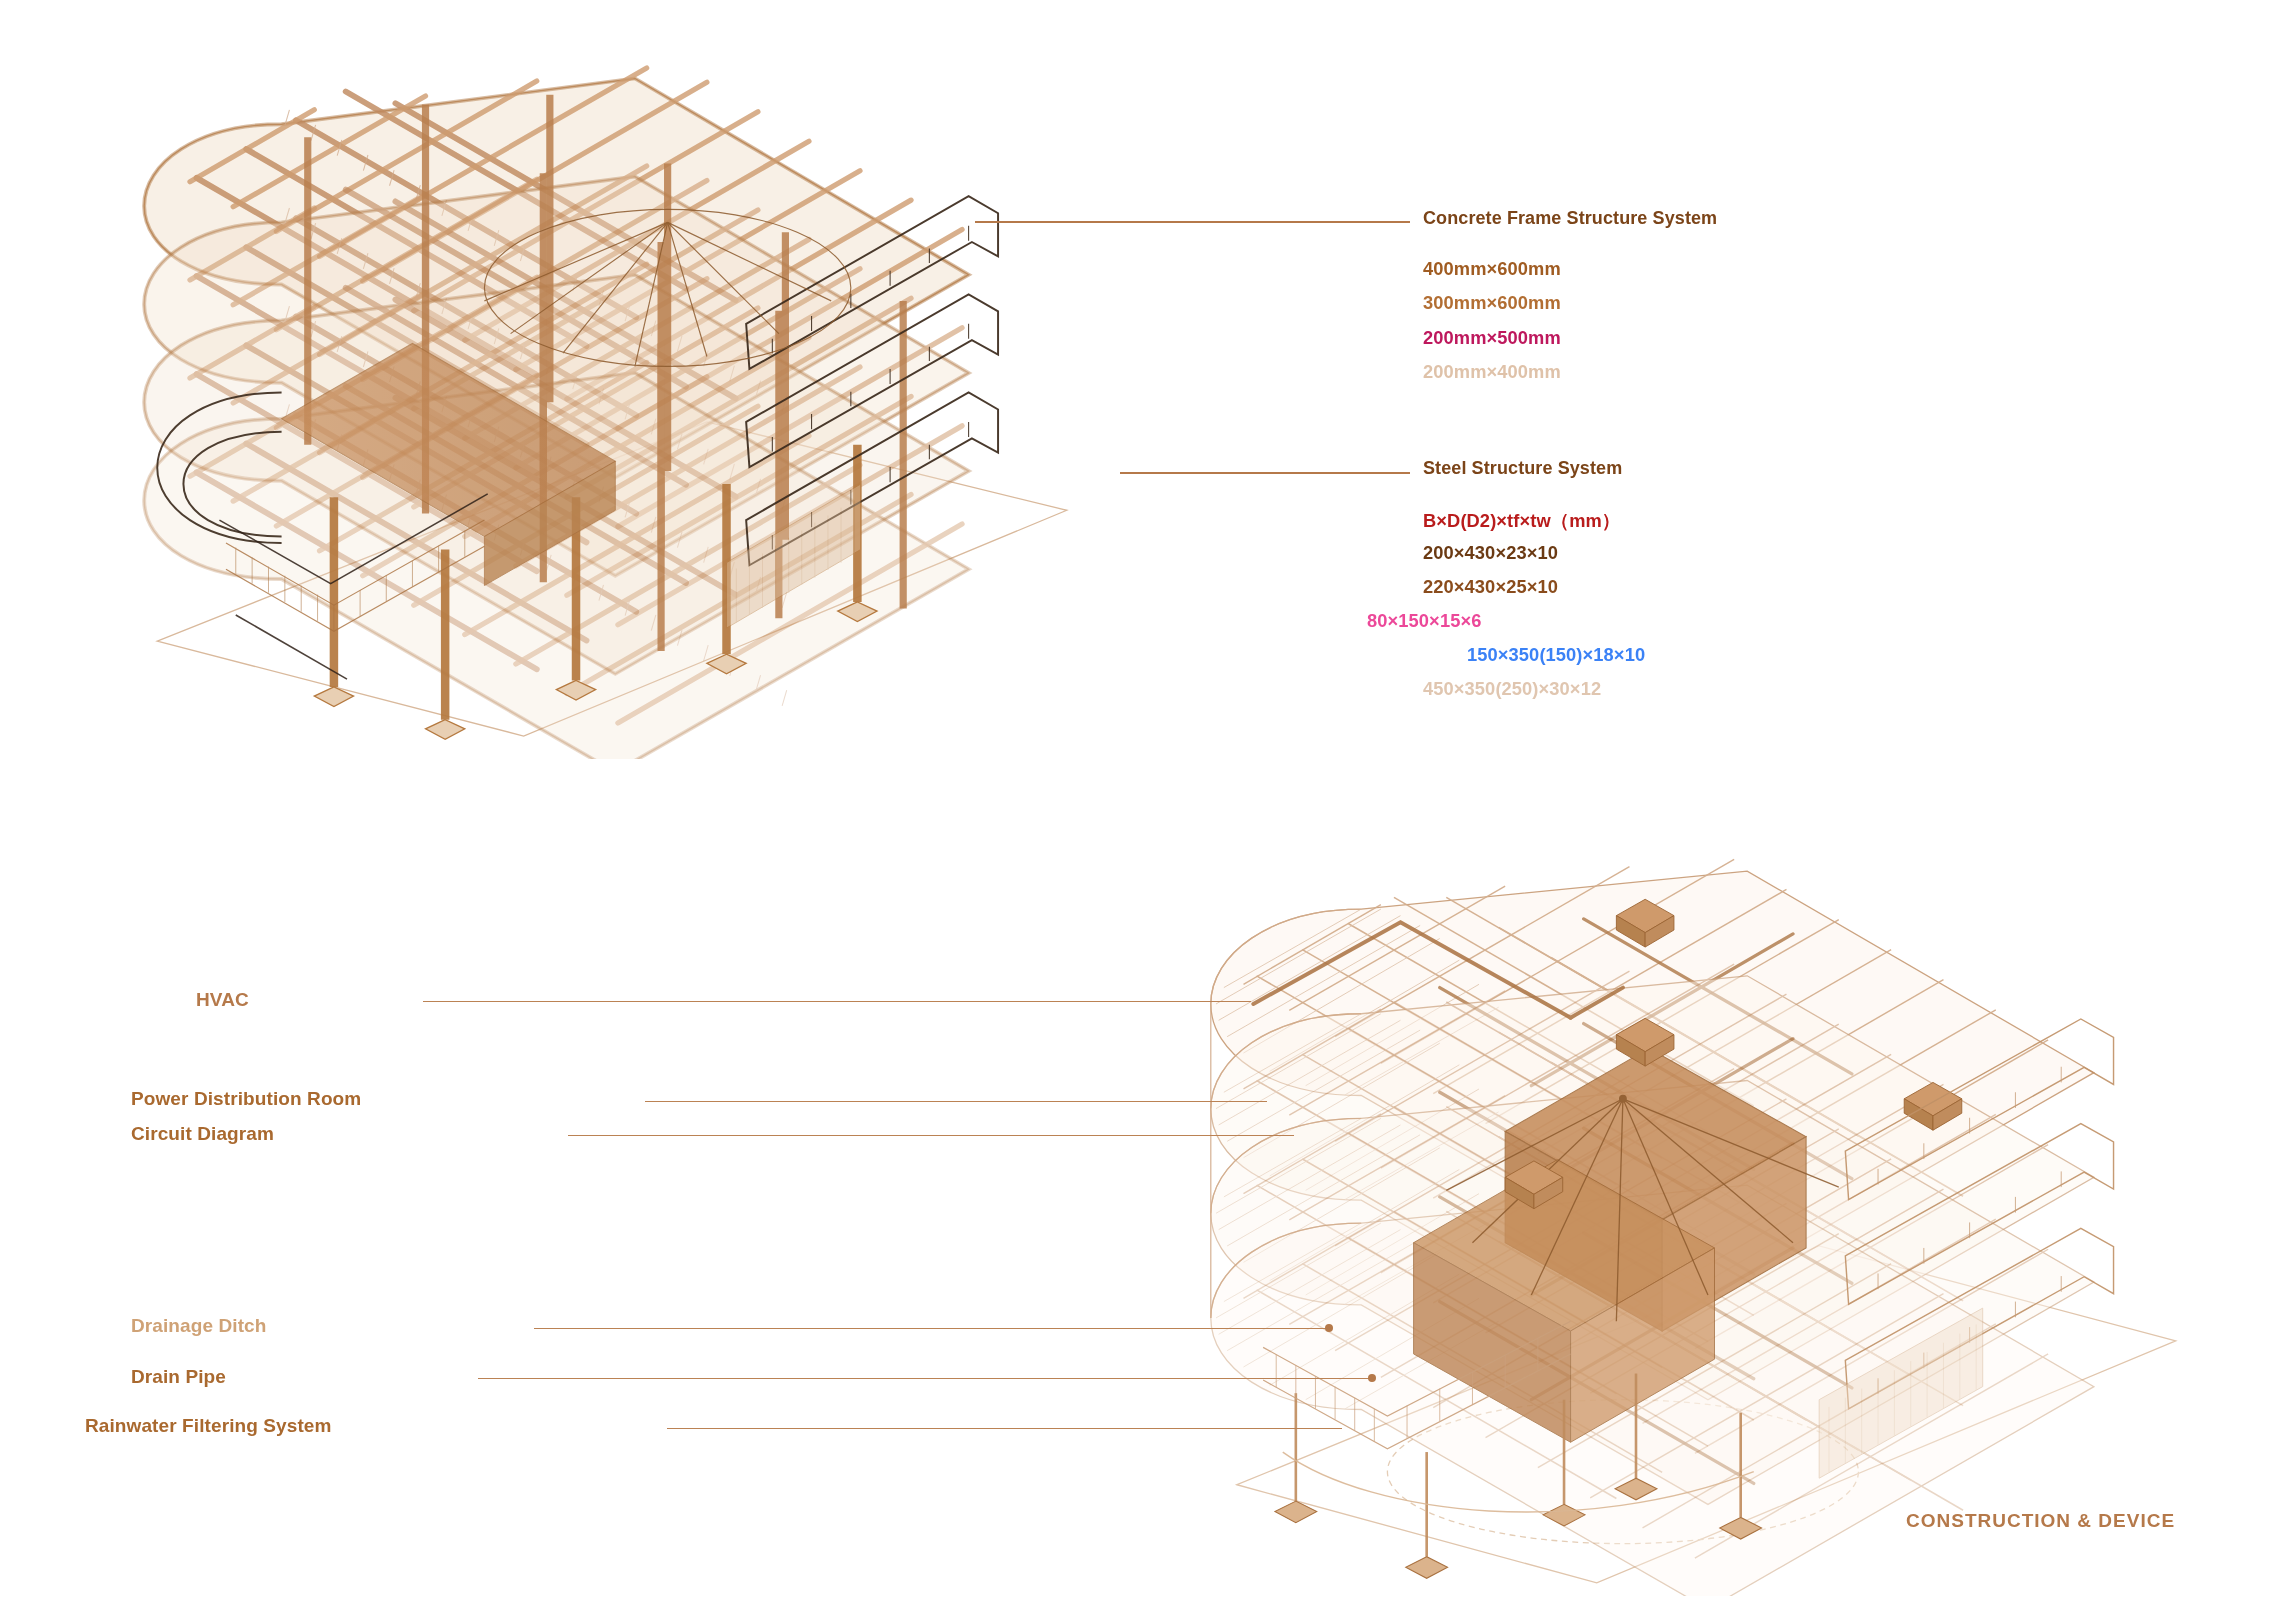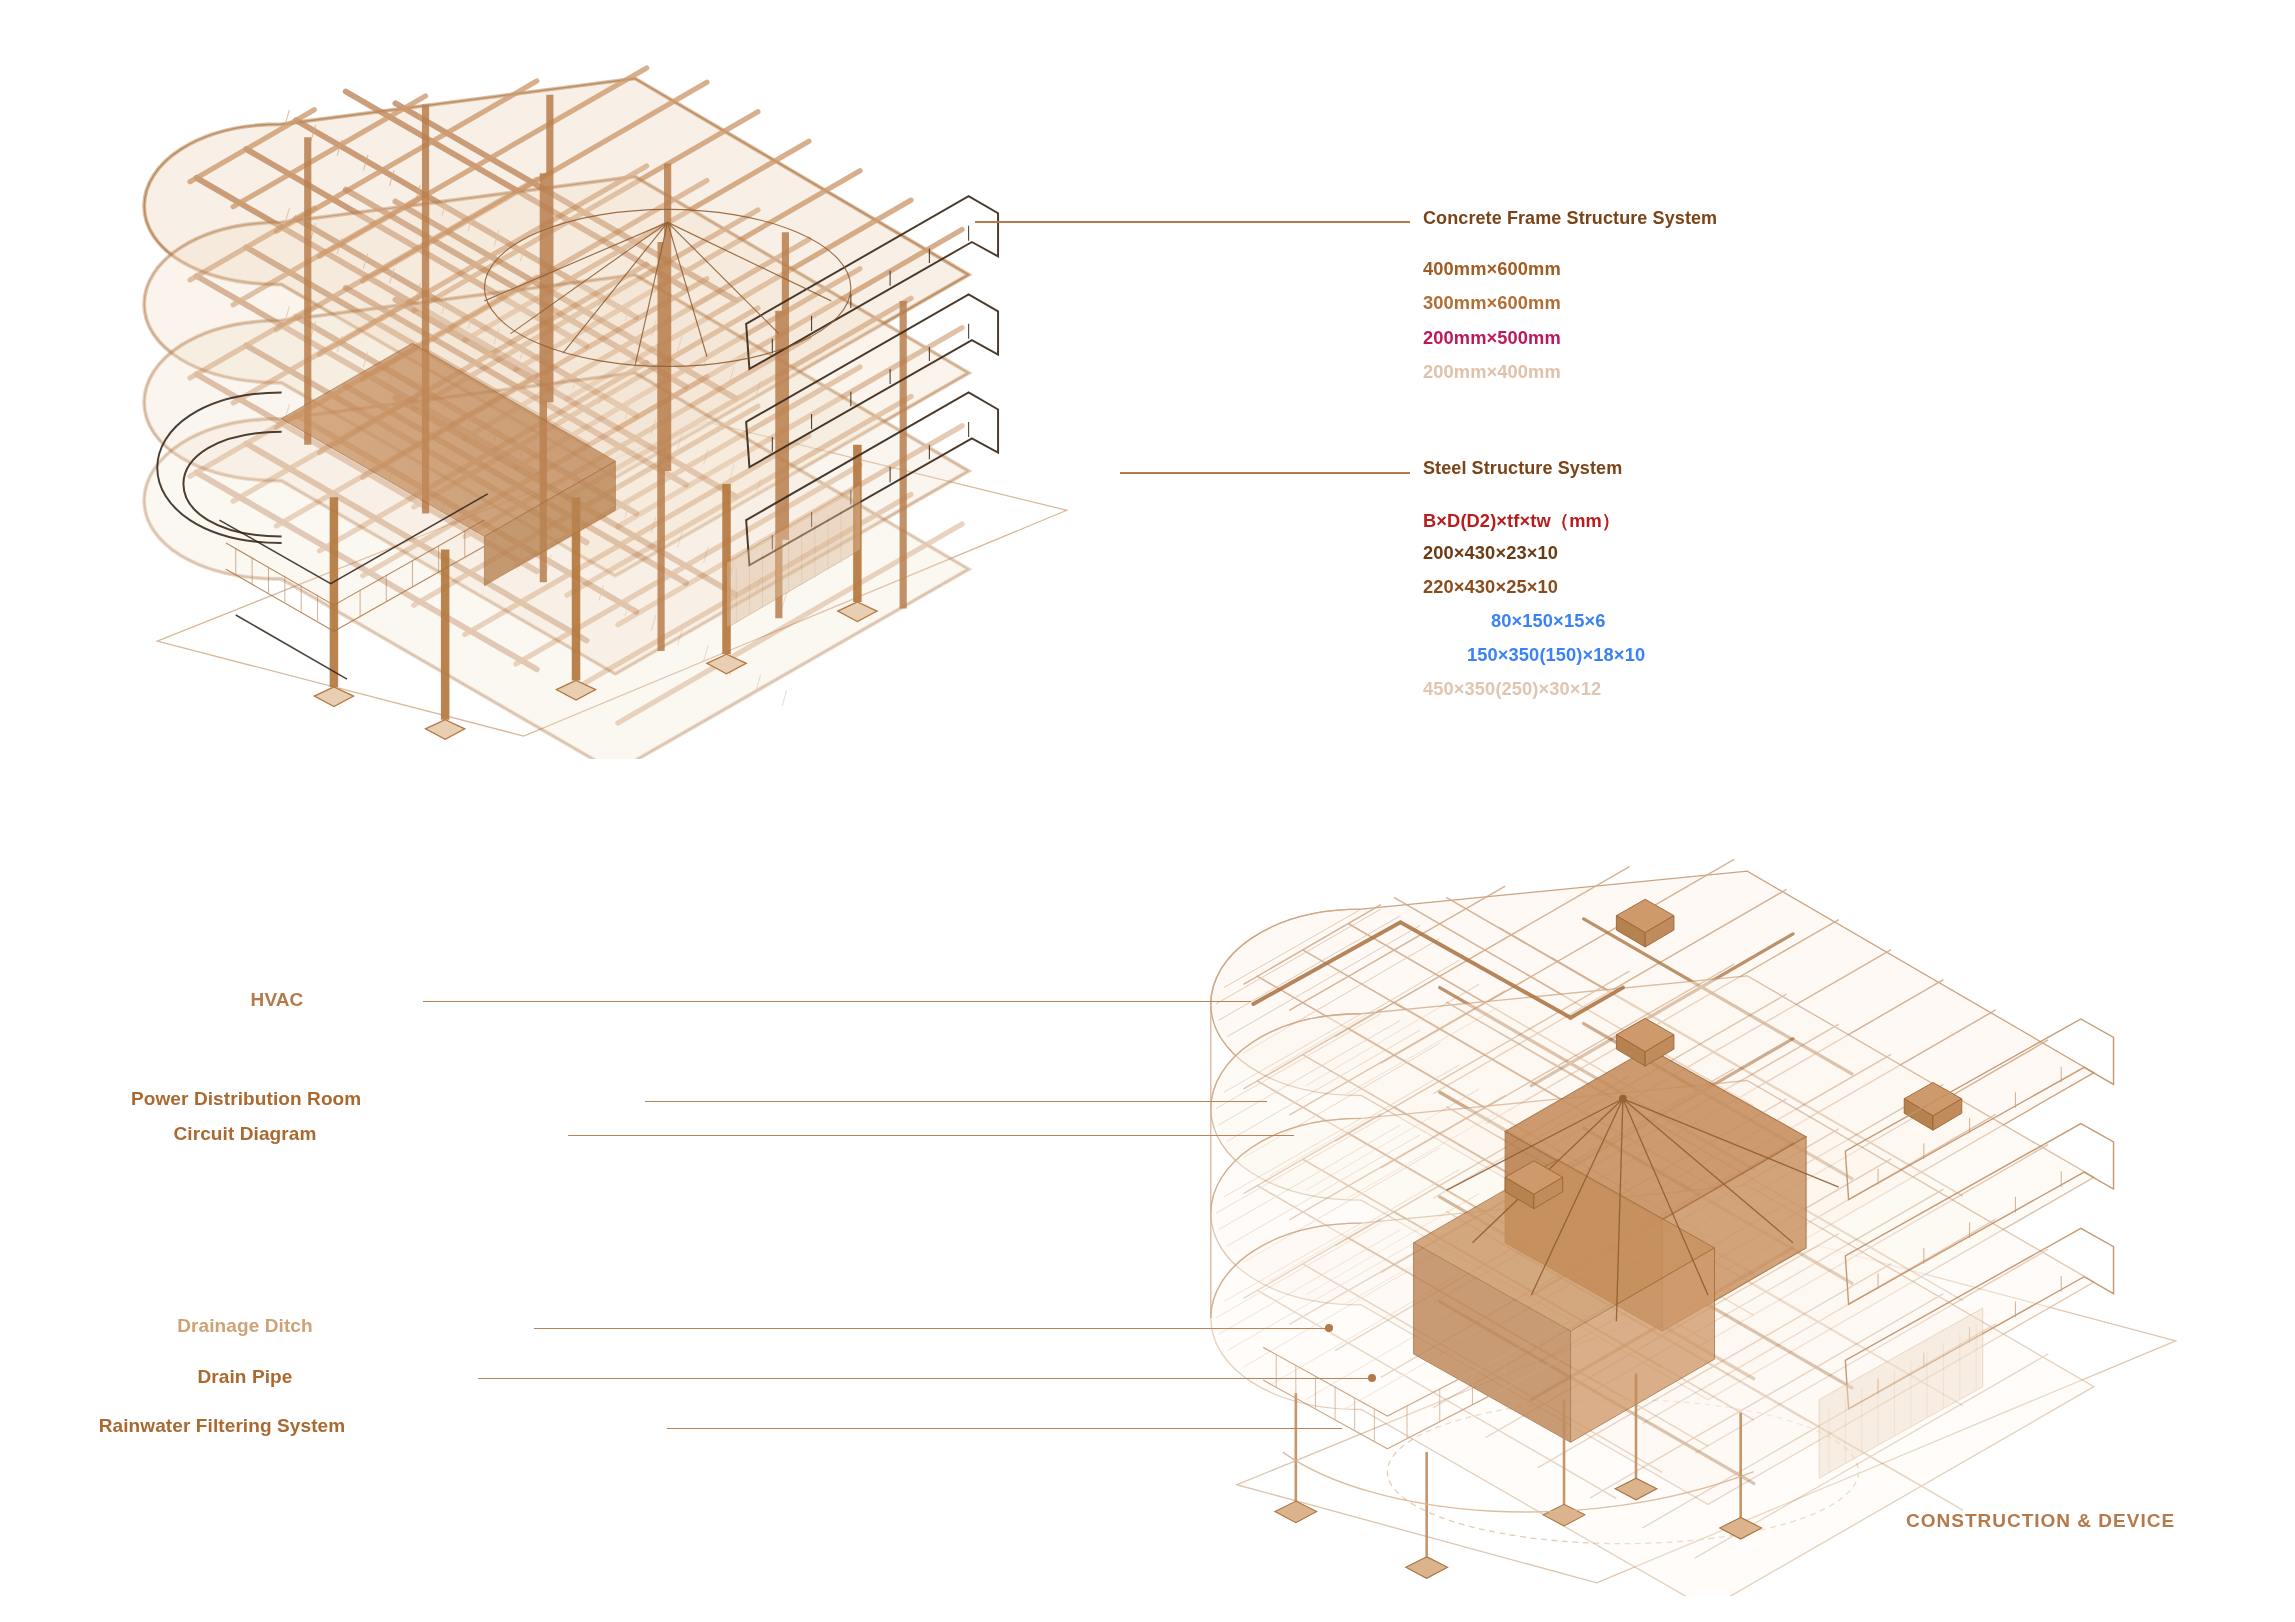--- a/index.html
+++ b/index.html
@@ -14,21 +14,21 @@
   .ann-head{
     position:absolute;font-weight:bold;font-size:18px;letter-spacing:0.1px;
     color:#7b4418;white-space:nowrap;
   }
   .ann-item{
     position:absolute;font-weight:bold;font-size:18.3px;white-space:nowrap;
     letter-spacing:0.1px;
   }
   .lbl{
     position:absolute;font-weight:bold;font-size:19px;white-space:nowrap;
-    letter-spacing:0.1px;text-align:center;
+    letter-spacing:0.1px;text-align:left;
   }
   .footer-title{
     position:absolute;font-weight:bold;font-size:19px;letter-spacing:1px;
     color:#b5794a;white-space:nowrap;
   }
   .leader{position:absolute;height:0;border-top:2px solid #b5794a;}
   .leader.thin{border-top:1.6px solid #bb8254;}
   .dot{position:absolute;width:7.9px;height:7.9px;border-radius:50%;background:#b5794a;}
 
   svg{display:block;}
@@ -255,21 +255,21 @@
   <div class="ann-head" style="left:1423px;top:208px;">Concrete Frame Structure System</div>
   <div class="ann-item" style="left:1423px;top:258px;color:#a05c22;">400mm×600mm</div>
   <div class="ann-item" style="left:1423px;top:292px;color:#b26e33;">300mm×600mm</div>
   <div class="ann-item" style="left:1423px;top:327px;color:#be185d;">200mm×500mm</div>
   <div class="ann-item" style="left:1423px;top:361px;color:#dfc2a9;">200mm×400mm</div>
 
   <div class="ann-head" style="left:1423px;top:458px;">Steel Structure System</div>
   <div class="ann-item" style="left:1423px;top:508px;color:#b91c1c;">B×D(D2)×tf×tw（mm）</div>
   <div class="ann-item" style="left:1423px;top:542px;color:#6b3a13;">200×430×23×10</div>
   <div class="ann-item" style="left:1423px;top:576px;color:#8a4c1c;">220×430×25×10</div>
-  <div class="ann-item" style="left:1491px;top:610px;color:#3b82f6;">80×150×15×6</div>
+  <div class="ann-item" style="left:1367px;top:610px;color:#ec4899;">80×150×15×6</div>
   <div class="ann-item" style="left:1423px;top:644px;color:#3b82f6;margin-left:44px;">150×350(150)×18×10</div>
   <div class="ann-item" style="left:1423px;top:678px;color:#e0c6b0;">450×350(250)×30×12</div>
 
   <div class="draw" style="left:1165px;top:824px;">
     <svg width="1099" height="772" viewBox="0 0 1680 1180">
       <defs>
         <g id="mepFloor">
 
           <path d="M 300 130 C 160 130 70 200 70 275 C 70 350 160 415 300 415
                    L 830 720 L 1420 380 L 890 72 Z" fill="#fdf6ef" fill-opacity=".7" stroke="#caa07c" stroke-width="2"></path>

